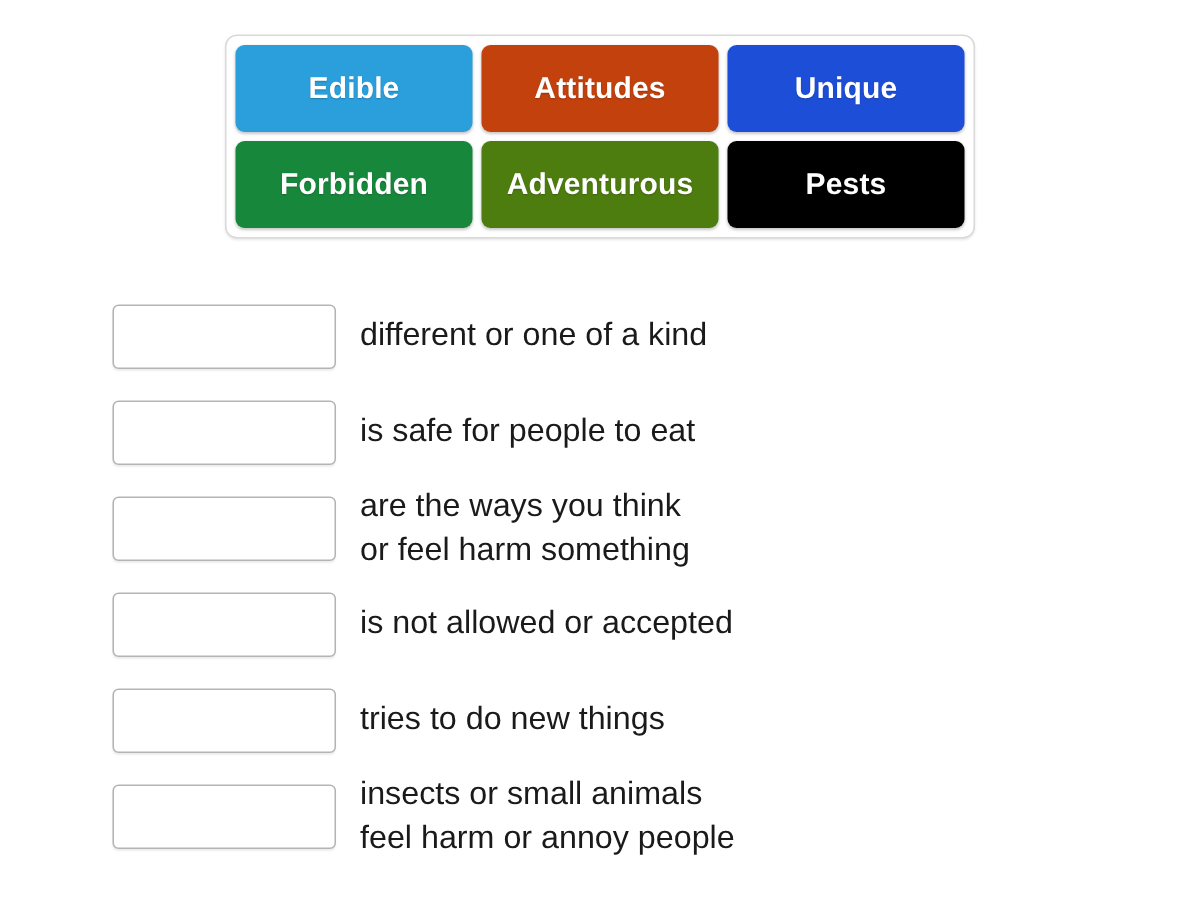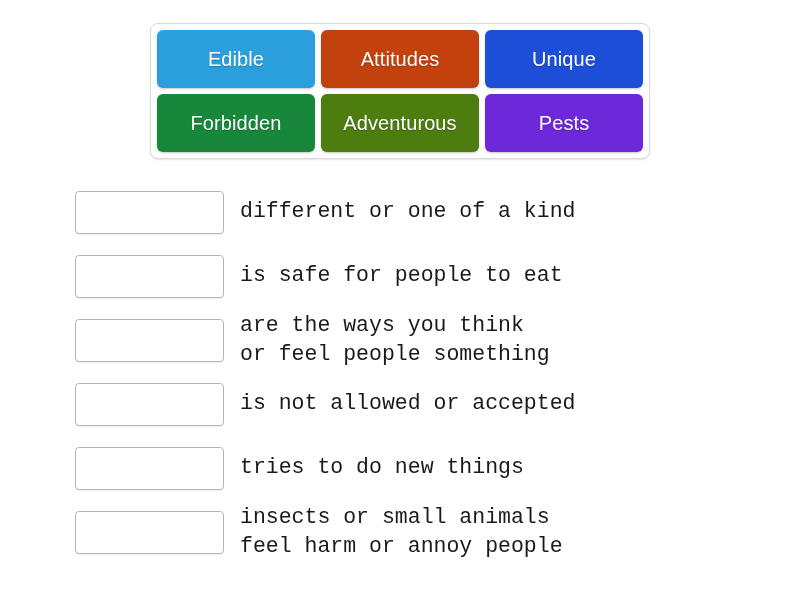--- a/index.html
+++ b/index.html
@@ -37,37 +37,36 @@
   }
   .word-tile {
     flex: 1 1 0;
     height: 58px;
     border-radius: 6px;
     display: flex;
     align-items: center;
     justify-content: center;
     color: #ffffff;
     font-size: 20px;
-    font-weight: normal;
+    font-weight: bold;
     letter-spacing: 0.1px;
     text-shadow: 0 1px 1px rgba(0,0,0,0.22);
     box-shadow: 0 1px 2px rgba(0,0,0,0.22);
     cursor: grab;
     user-select: none;
     white-space: nowrap;
     overflow: hidden;
   }
 
   
   #definitions {
     position: absolute;
     left: 75px;
-    top: 180px;
+    top: 192px;
     width: 700px;
-    font-family: Liberation Mono, monospace;
   }
   .def-row {
     display: flex;
     align-items: center;
     height: 64px;
   }
   .drop-box {
     width: 149px;
     height: 43px;
     box-sizing: border-box;
@@ -90,37 +89,37 @@
 
 <div id="word-bank">
   <div class="bank-row">
     <div class="word-tile" style="background: rgb(42, 159, 220);">Edible</div>
     <div class="word-tile" style="background: #c2410c;">Attitudes</div>
     <div class="word-tile" style="background: #1d4ed8;">Unique</div>
   </div>
   <div class="bank-row">
     <div class="word-tile" style="background: rgb(23, 135, 59);">Forbidden</div>
     <div class="word-tile" style="background: #4d7c0f;">Adventurous</div>
-    <div class="word-tile" style="background: #6d28d9;">Pests</div>
+    <div class="word-tile" style="background: #000000;">Pests</div>
   </div>
 </div>
 
 <div id="definitions">
   <div class="def-row">
     <div class="drop-box"></div>
     <div class="def-text">different or one of a kind</div>
   </div>
   <div class="def-row">
     <div class="drop-box"></div>
     <div class="def-text">is safe for people to eat</div>
   </div>
   <div class="def-row">
     <div class="drop-box"></div>
     <div class="def-text">are the ways you think
-or feel people something</div>
+or feel harm something</div>
   </div>
   <div class="def-row">
     <div class="drop-box"></div>
     <div class="def-text">is not allowed or accepted</div>
   </div>
   <div class="def-row">
     <div class="drop-box"></div>
     <div class="def-text">tries to do new things</div>
   </div>
   <div class="def-row">

